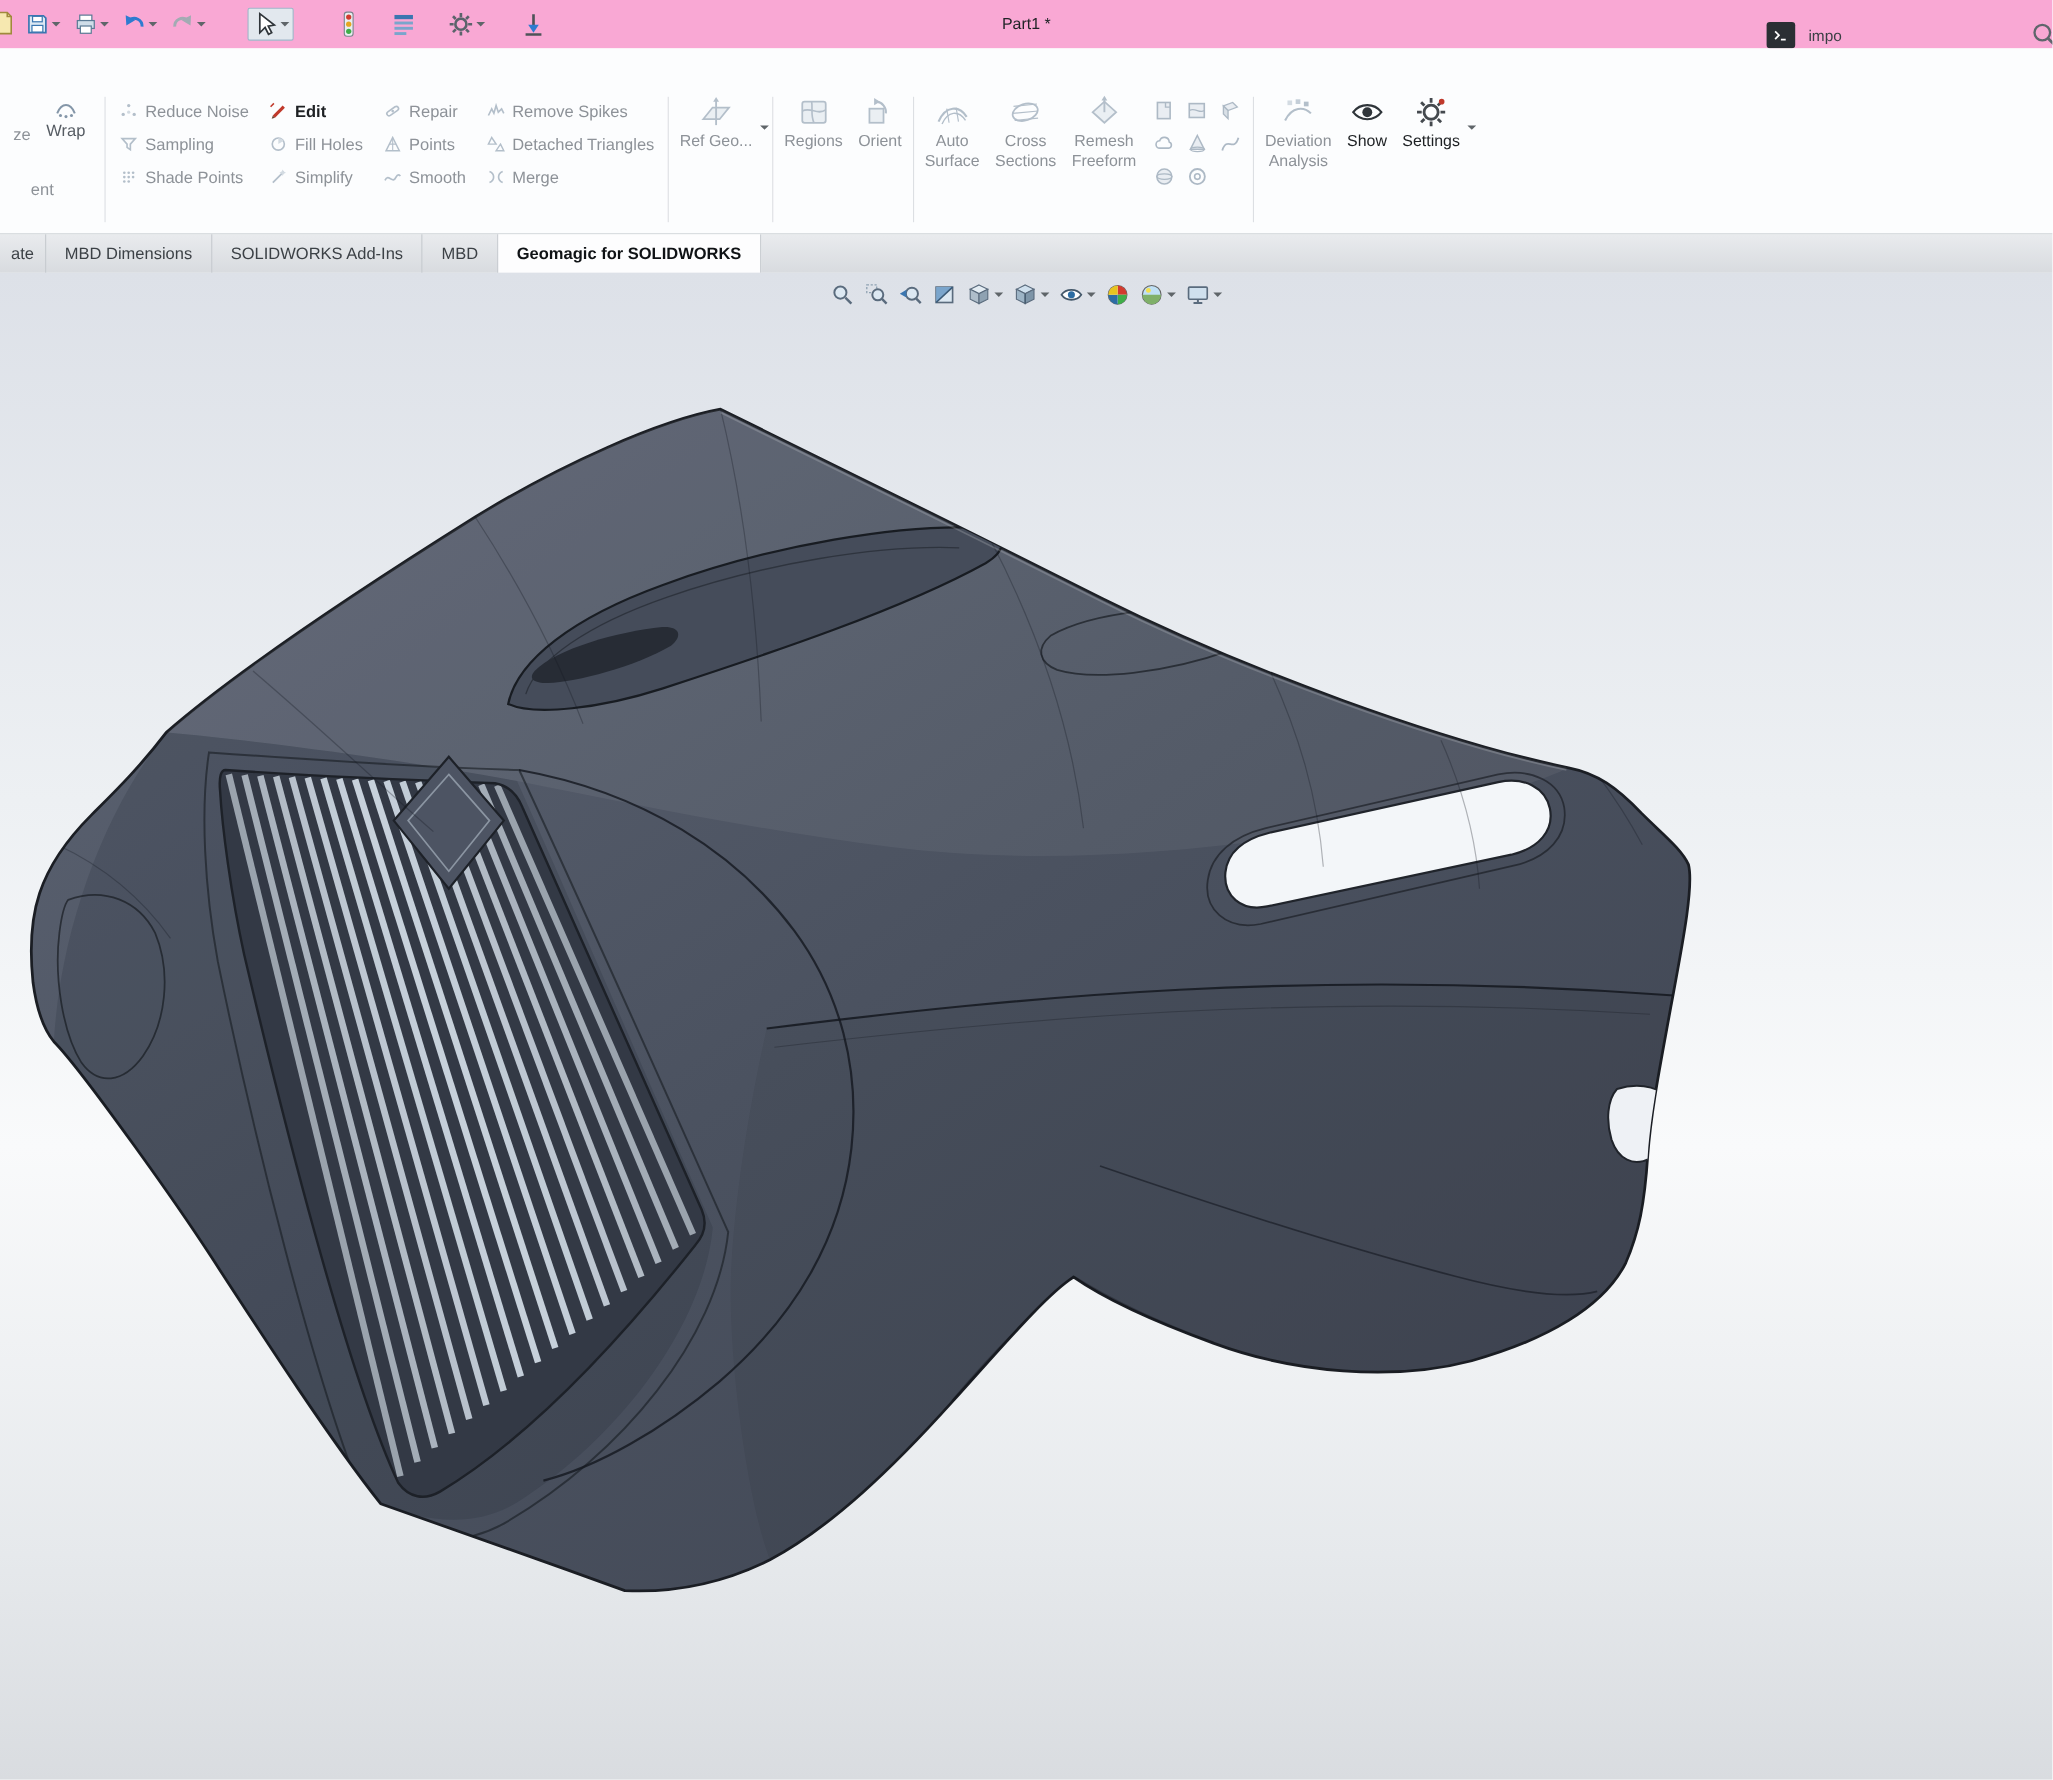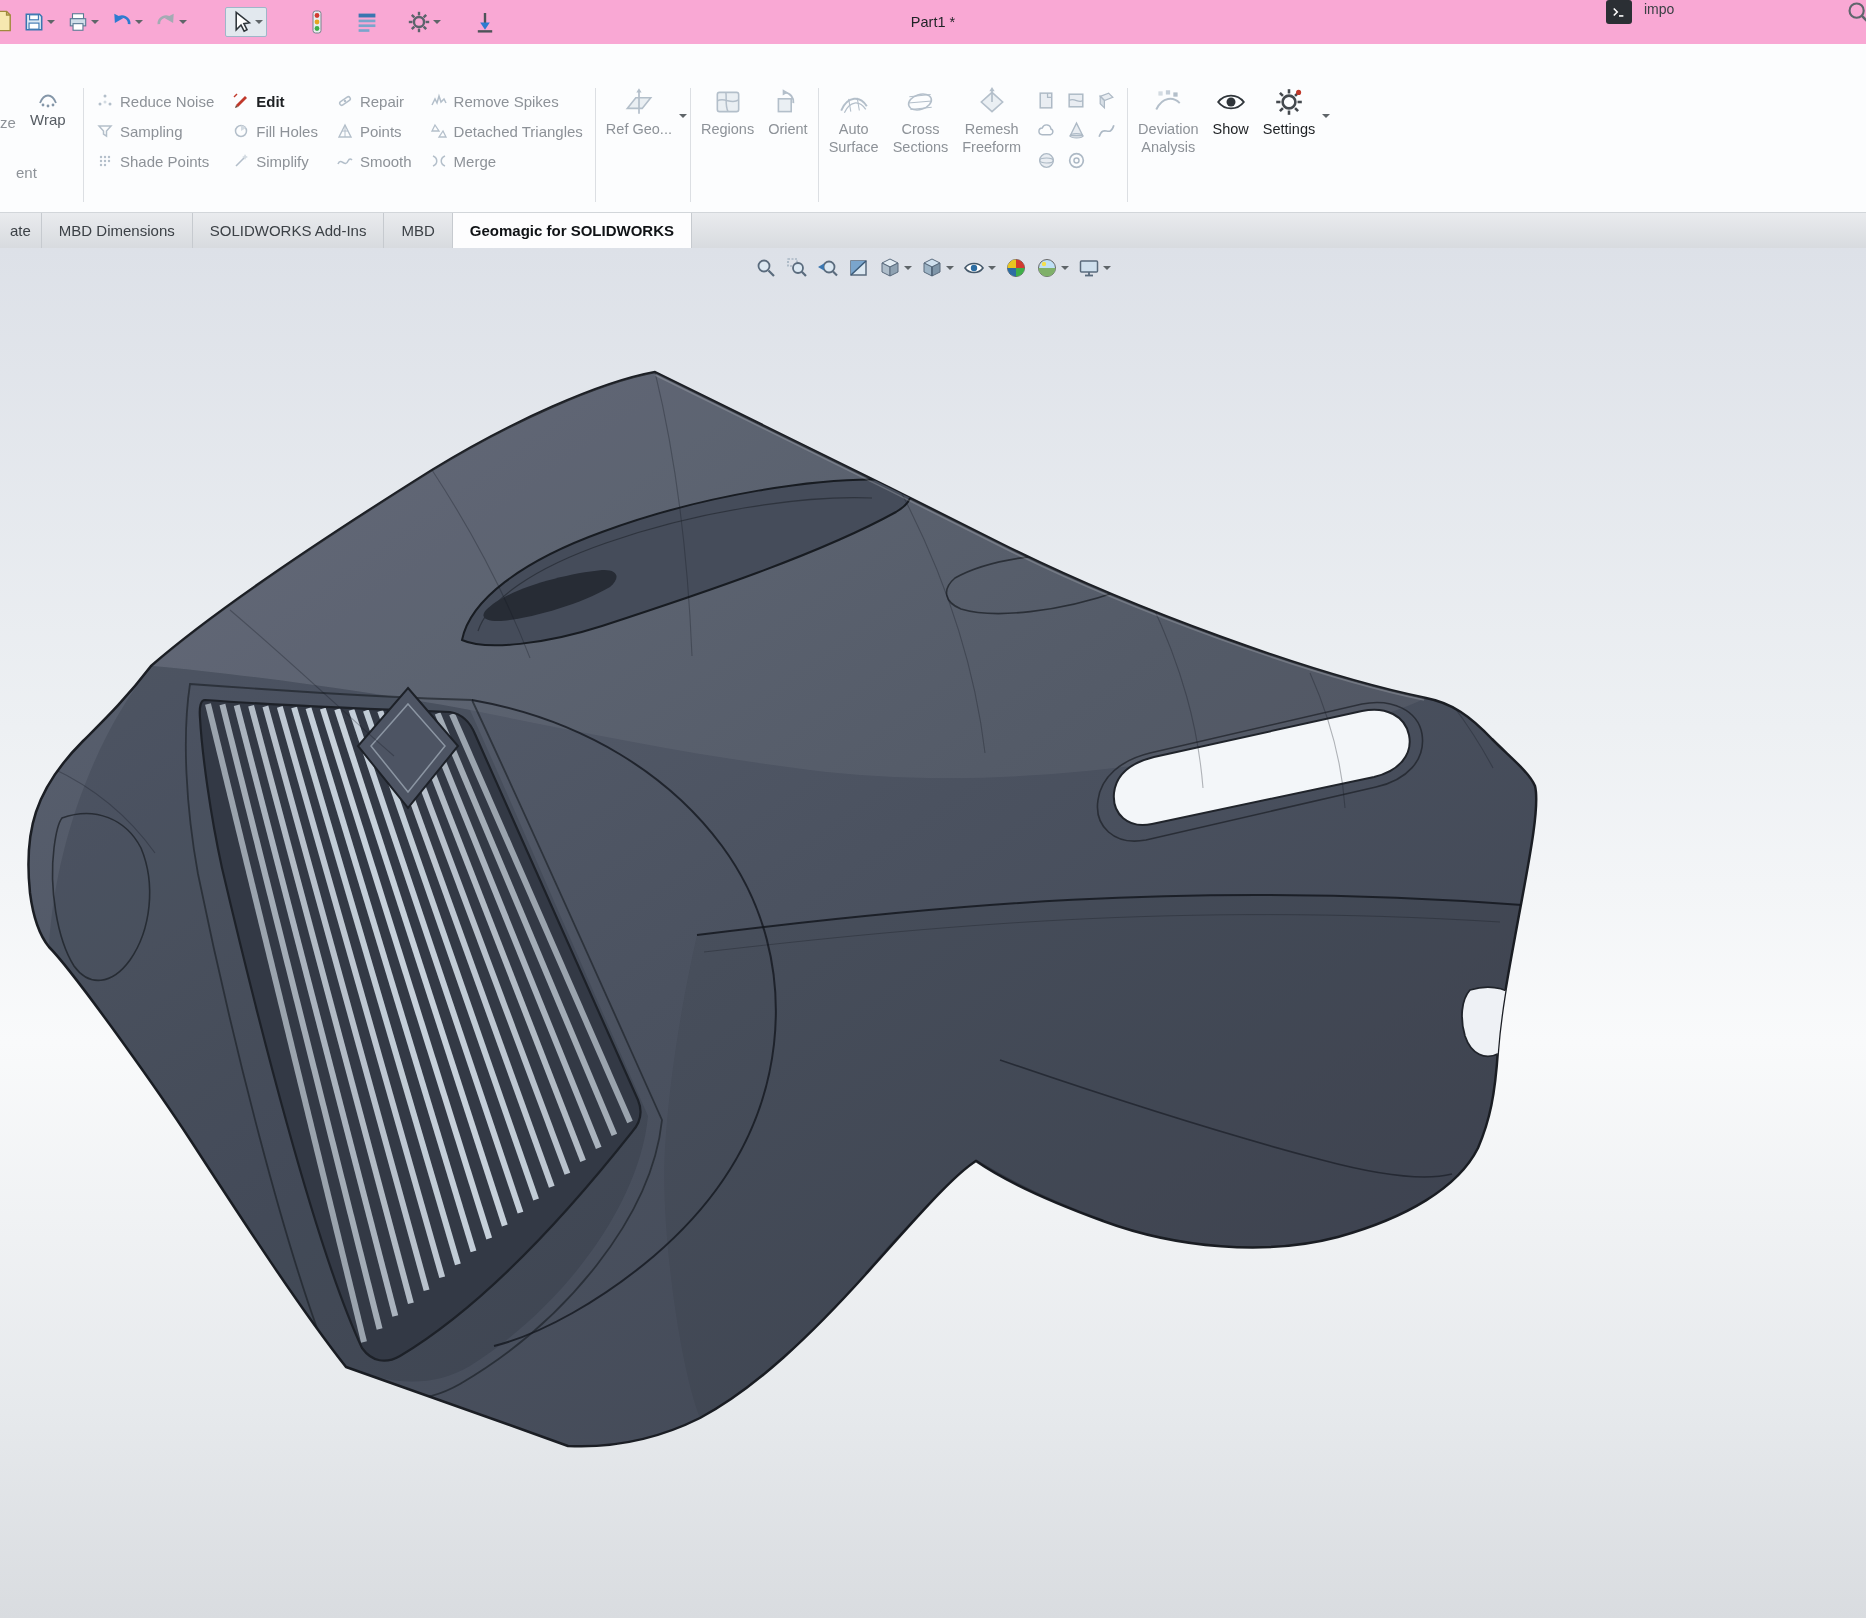--- a/index.html
+++ b/index.html
@@ -11,21 +11,21 @@
   
   .titlebar{position:absolute;top:0;left:0;width:100%;height:44px;background:#f9a8d4;
             display:flex;align-items:center;overflow:hidden;}
   .qa{display:flex;align-items:center;gap:4px;padding-left:0;}
   .qabtn{display:flex;align-items:center;gap:2px;background:none;border:1px solid transparent;
          border-radius:2px;padding:2px 3px;}
   .qabtn.pressed{background:#e2e8ee;border:1px solid #9fb6c9;}
   .caret{width:0;height:0;border-left:4px solid transparent;border-right:4px solid transparent;
          border-top:4.5px solid #5f6569;display:inline-block;}
   .doc-title{position:absolute;left:50%;transform:translateX(-50%);font-size:14.5px;color:#1f2326;}
-  .qa-right{position:absolute;right:0;top:0;height:44px;display:flex;align-items:flex-start;gap:10px;padding-right:2px;}
+  .qa-right{position:absolute;right:0;top:10px;height:44px;display:flex;align-items:center;gap:10px;padding-right:2px;}
   .console-btn{width:26px;height:24px;background:#2b2f34;border:none;border-radius:3px;
                color:#fff;font-size:13px;display:flex;align-items:center;justify-content:center;}
   .search-input{border:none;outline:none;background:transparent;font-size:14px;color:#3a3f44;width:190px;}
   .cuticon{width:15px;height:26px;overflow:hidden;position:relative;}
   .cuticon svg{position:absolute;right:0;}
 
   
   .ribbon{position:absolute;top:44px;left:0;width:100%;height:168px;background:#fcfdfe;
           box-sizing:border-box;padding-top:42px;display:flex;align-items:flex-start;overflow:hidden;}
   .rsep{width:1px;background:#dcdfe3;align-self:stretch;margin:2px 3px 10px 3px;}
@@ -35,21 +35,21 @@
           color:#1d2023;padding:1px 3px;white-space:nowrap;}
   .rsmall.dis{color:#8d9298;}
   .rsmall .ric{width:18px;height:18px;flex:0 0 auto;}
   .dis svg{opacity:.6;}
   .rcol{display:flex;flex-direction:row;align-items:center;}
   .rlarge{display:flex;flex-direction:column;align-items:center;background:none;border:none;
           font-size:14.5px;line-height:18px;color:#1d2023;padding:0 7px;white-space:nowrap;}
   .rlarge.dis{color:#8d9298;}
   .rlarge .bigic{width:32px;height:32px;margin-bottom:2px;}
   .groupcaret{margin-top:8px;}
-  .cutgrp{position:relative;width:80px;height:135px;flex:0 0 auto;}
+  .cutgrp{position:relative;width:80px;height:135px;flex:0 0 auto;margin-left:12px;}
   .cut-top{position:absolute;left:0;top:28px;font-size:15px;color:#8d9298;}
   .cut-bottom{position:absolute;left:16px;top:78px;font-size:15px;color:#8d9298;}
   .wrapbtn{position:absolute;left:24px;top:0;display:flex;flex-direction:column;align-items:center;
            background:none;border:none;font-size:15px;color:#565c63;}
   .wrapbtn svg{width:24px;height:24px;}
   .cluster{display:grid;grid-template-columns:repeat(3,28px);grid-auto-rows:28px;gap:2px;padding:0 4px;}
   .clbtn{background:none;border:none;padding:1px;display:flex;align-items:center;justify-content:center;}
   .clbtn svg{width:21px;height:21px;opacity:.65;}
 
   

